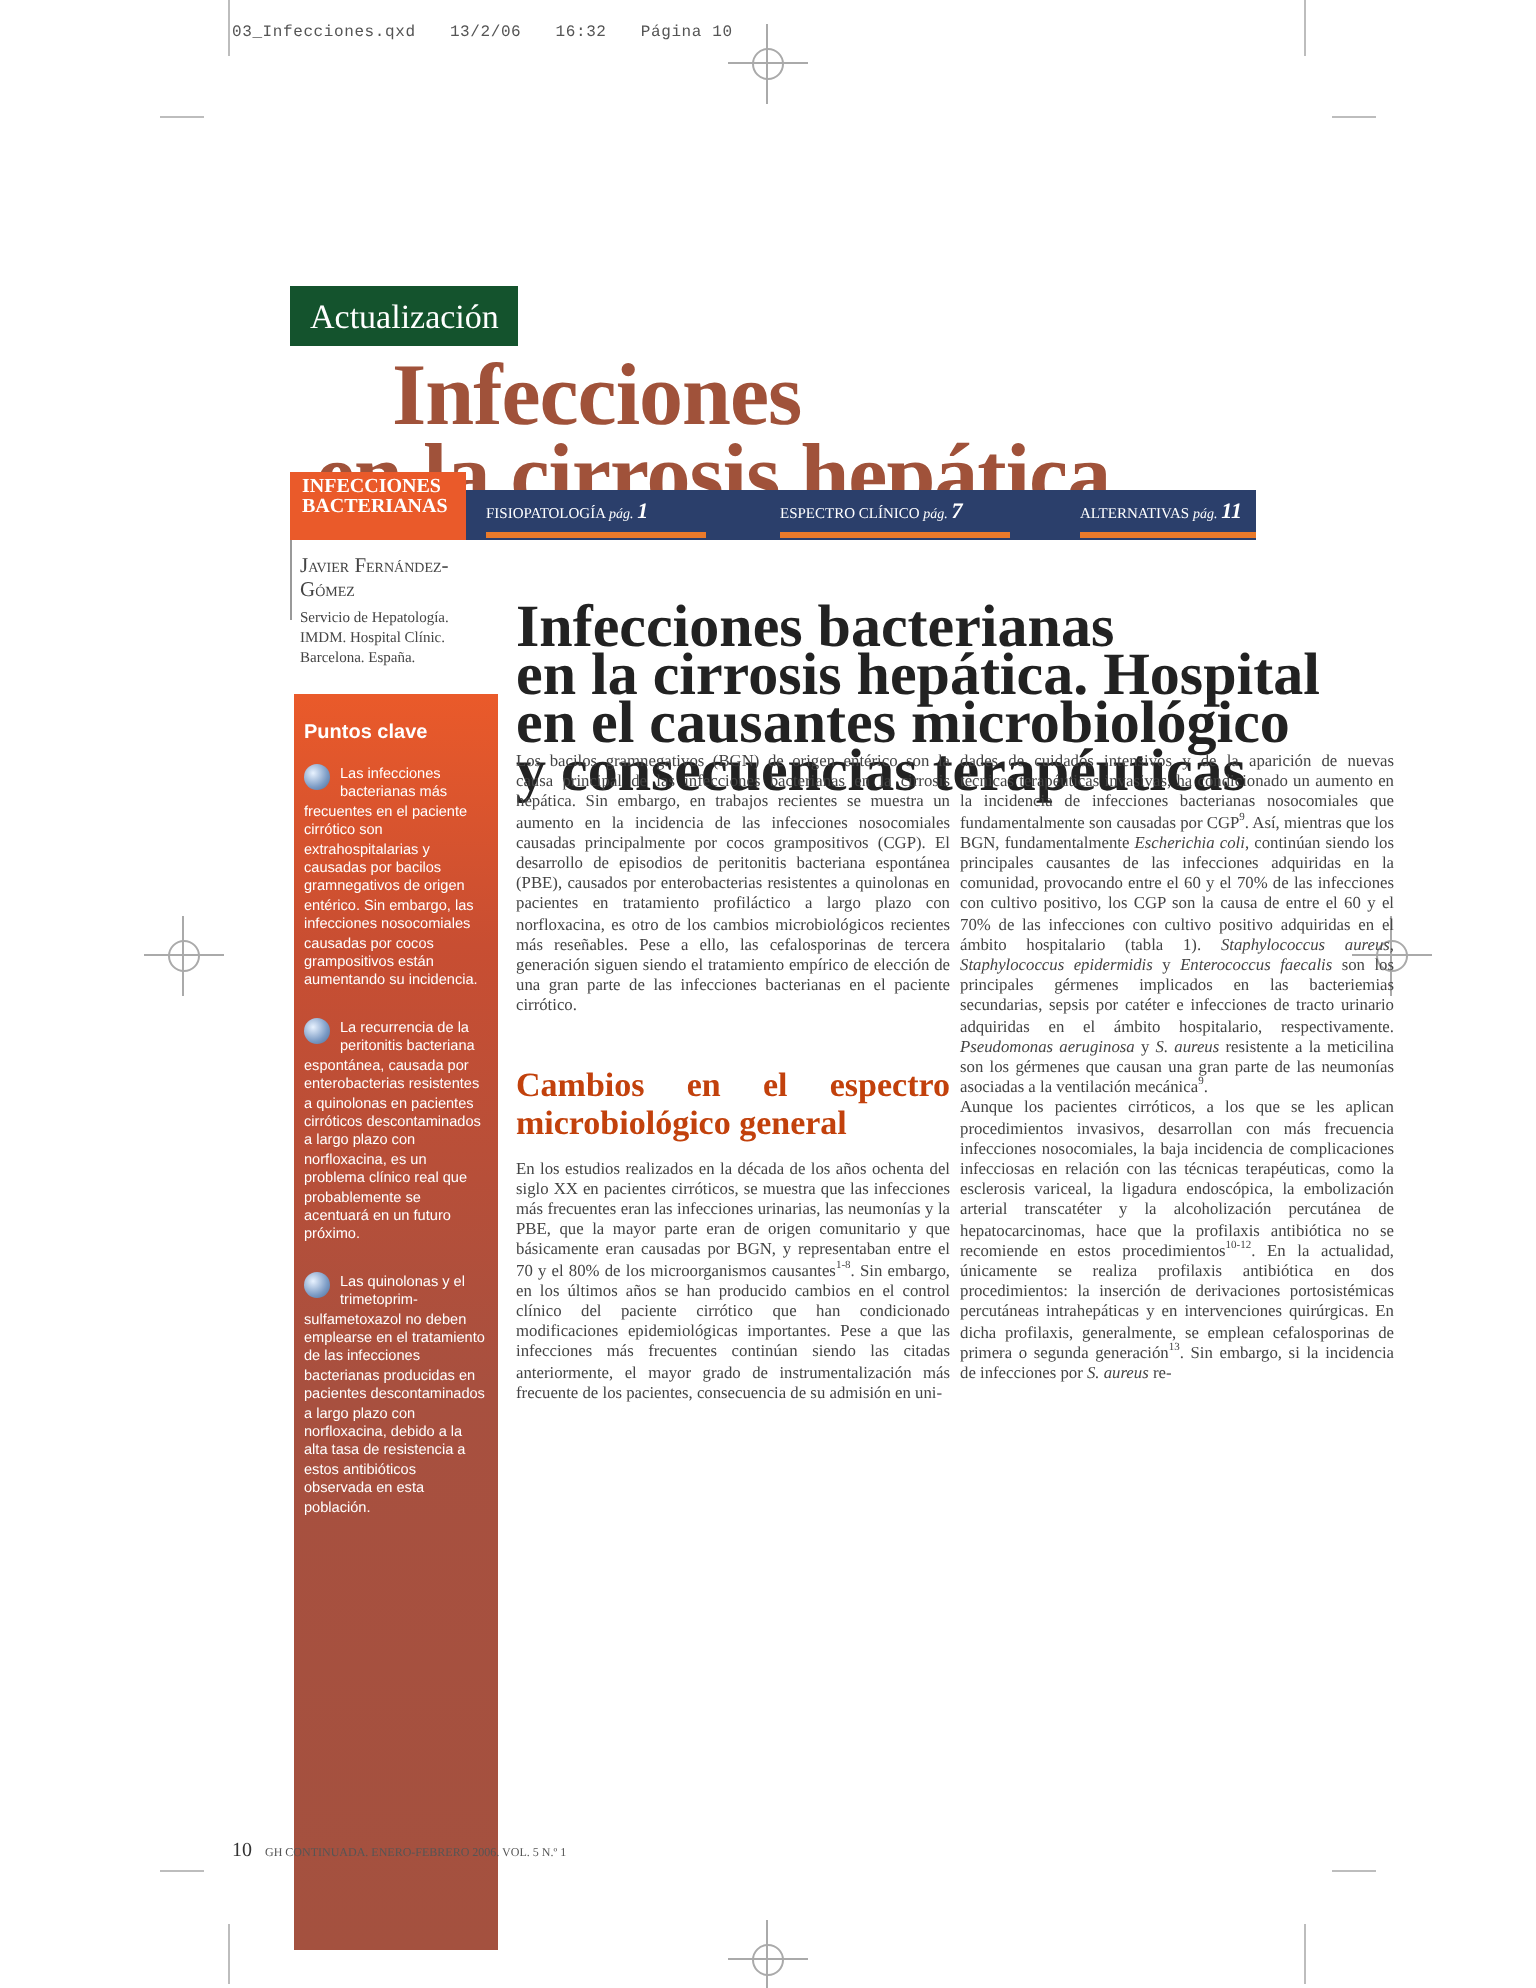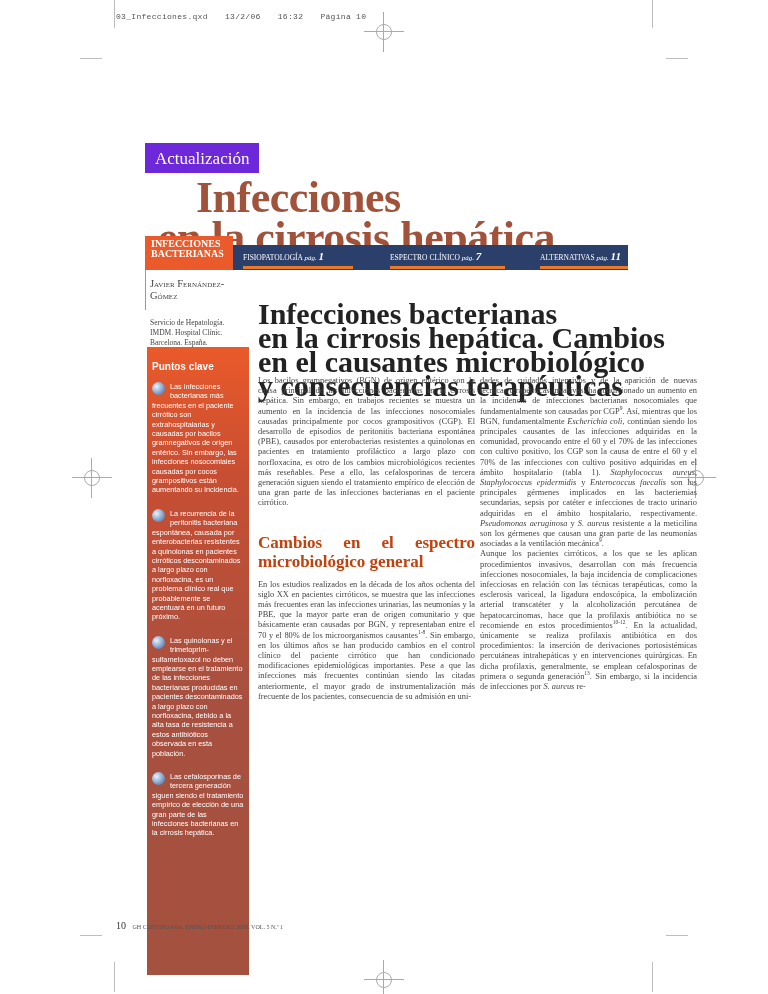--- a/index.html
+++ b/index.html
@@ -4,33 +4,33 @@
 <style>
   html, body { margin:0; padding:0; background:#fff; }
   body { width:768px; height:994px; position:relative; overflow:hidden; font-family:"Liberation Serif", serif; color:#333; }
   .crop { position:absolute; background:#bdbdbd; }
   .reg { position:absolute; width:40px; height:40px; }
   .reg .h { position:absolute; left:0; top:19px; width:40px; height:1px; background:#aaa; }
   .reg .v { position:absolute; left:19px; top:0; width:1px; height:40px; background:#aaa; }
   .reg .c { position:absolute; left:12px; top:12px; width:14px; height:14px; border:1px solid #aaa; border-radius:50%; }
   .file-header { position:absolute; left:116px; top:12px; font-family:"Liberation Mono", monospace; font-size:8px; color:#555; letter-spacing:0.3px; }
   .file-header span { margin-right:12px; }
-  .section-tag { position:absolute; left:145px; top:143px; height:30px; padding:0 10px; background:#6d28d9; color:#fff; font-size:17px; line-height:32px; }
+  .section-tag { position:absolute; left:145px; top:143px; height:30px; padding:0 10px; background:#14532d; color:#fff; font-size:17px; line-height:32px; }
   .main-title { position:absolute; left:158px; top:178px; color:#a0523a; font-weight:bold; font-size:44px; line-height:40px; letter-spacing:-0.5px; }
   .main-title .l1 { padding-left:38px; display:block; }
   .nav { position:absolute; left:145px; top:236px; width:483px; height:34px; }
   .nav .tag { position:absolute; left:0; top:0; width:88px; height:34px; background:#ea5a2a; color:#fff; font-size:10px; font-weight:bold; line-height:10px; padding:3px 0 0 6px; box-sizing:border-box; }
   .nav .bar { position:absolute; left:88px; top:9px; right:0; height:25px; background:#2b3f6b; }
   .nav .item { position:absolute; top:9px; height:24px; color:#fff; font-size:7.5px; line-height:22px; border-bottom:3px solid #ea7a2a; box-sizing:border-box; white-space:nowrap; }
   .nav .item i { font-size:7px; }
   .nav .item b { font-style:italic; font-size:11px; }
   .left-rule { position:absolute; left:145px; top:270px; width:1px; height:40px; background:#999; }
   .author { position:absolute; left:150px; top:278px; width:100px; }
   .author .name { font-size:10.5px; line-height:12px; font-variant:small-caps; color:#444; }
-  .author .aff { font-size:7.5px; line-height:10px; margin-top:16px; color:#444; }
+  .author .aff { font-size:7.5px; line-height:10px; margin-top:2px; color:#444; }
   .keypoints { position:absolute; left:147px; top:347px; width:102px; height:628px; background:linear-gradient(#ea5a2a 0%, #c84e32 20%, #a8503f 55%, #a4513f 100%); color:#fff; font-family:"Liberation Sans", sans-serif; padding:0 5px; box-sizing:border-box; }
   .keypoints h3 { margin:14px 0 10px; font-size:10px; font-weight:bold; }
   .kp { font-size:7.3px; line-height:9.4px; margin-bottom:14px; }
   .kp .dot { float:left; width:13px; height:13px; border-radius:50%; background:radial-gradient(circle at 35% 35%, #e8f2ff, #7a9ac4 60%, #4a6a96); margin:0 4px 0 0; }
   .kp .first { padding-left:18px; display:block; }
   .article-title { position:absolute; left:258px; top:302px; font-size:30px; line-height:24px; font-weight:bold; color:#222; }
   .col { position:absolute; top:376px; width:217px; font-size:8.4px; line-height:10.2px; text-align:justify; color:#444; }
   .col p { margin:0; }
   .col1 { left:258px; }
   .col2 { left:480px; }
@@ -107,26 +107,25 @@
 <div class="author">
   <div class="name"><span>Javier Fernández-</span><br><span>Gómez</span></div>
   <div class="aff"><span>Servicio de Hepatología.</span><br><span>IMDM. Hospital Clínic.</span><br><span>Barcelona. España.</span></div>
 </div>
 
 <div class="keypoints">
   <h3>Puntos clave</h3>
   <div class="kp"><span class="dot"></span><span class="first">Las infecciones bacterianas más</span><span>frecuentes en el paciente cirrótico son extrahospitalarias y causadas por bacilos gramnegativos de origen entérico. Sin embargo, las infecciones nosocomiales causadas por cocos grampositivos están aumentando su incidencia.</span></div>
   <div class="kp"><span class="dot"></span><span class="first">La recurrencia de la peritonitis bacteriana</span><span>espontánea, causada por enterobacterias resistentes a quinolonas en pacientes cirróticos descontaminados a largo plazo con norfloxacina, es un problema clínico real que probablemente se acentuará en un futuro próximo.</span></div>
   <div class="kp"><span class="dot"></span><span class="first">Las quinolonas y el trimetoprim-</span><span>sulfametoxazol no deben emplearse en el tratamiento de las infecciones bacterianas producidas en pacientes descontaminados a largo plazo con norfloxacina, debido a la alta tasa de resistencia a estos antibióticos observada en esta población.</span></div>
-  <div class="kp"><span class="dot"></span><span class="first">Las cefalosporinas de tercera generación</span><span>siguen siendo el tratamiento empírico de elección de una gran parte de las infecciones bacterianas en la cirrosis hepática.</span></div>
 </div>
 
 <div class="article-title">
   <span>Infecciones bacterianas</span><br>
-  <span>en la cirrosis hepática. Cambios</span><br>
+  <span>en la cirrosis hepática. Hospital</span><br>
   <span>en el causantes microbiológico</span><br>
   <span>y consecuencias terapéuticas</span>
 </div>
 
 <div class="col col1">
   <p>Los bacilos gramnegativos (BGN) de origen entérico son la causa principal de las infecciones bacterianas en la cirrosis hepática. Sin embargo, en trabajos recientes se muestra un aumento en la incidencia de las infecciones nosocomiales causadas principalmente por cocos grampositivos (CGP). El desarrollo de episodios de peritonitis bacteriana espontánea (PBE), causados por enterobacterias resistentes a quinolonas en pacientes en tratamiento profiláctico a largo plazo con norfloxacina, es otro de los cambios microbiológicos recientes más reseñables. Pese a ello, las cefalosporinas de tercera generación siguen siendo el tratamiento empírico de elección de una gran parte de las infecciones bacterianas en el paciente cirrótico.</p>
   <div class="subhead">Cambios en el espectro microbiológico general</div>
   <p><span>En los estudios realizados en la década de los años ochenta del siglo XX en pacientes cirróticos, se muestra que las infecciones más frecuentes eran las infecciones urinarias, las neumonías y la PBE, que la mayor parte eran de origen comunitario y que básicamente eran causadas por BGN, y representaban entre el 70 y el 80% de los microorganismos causantes</span><sup>1-8</sup><span>. Sin embargo, en los últimos años se han producido cambios en el control clínico del paciente cirrótico que han condicionado modificaciones epidemiológicas importantes. Pese a que las infecciones más frecuentes continúan siendo las citadas anteriormente, el mayor grado de instrumentalización más frecuente de los pacientes, consecuencia de su admisión en uni-</span></p>
 </div>
 

